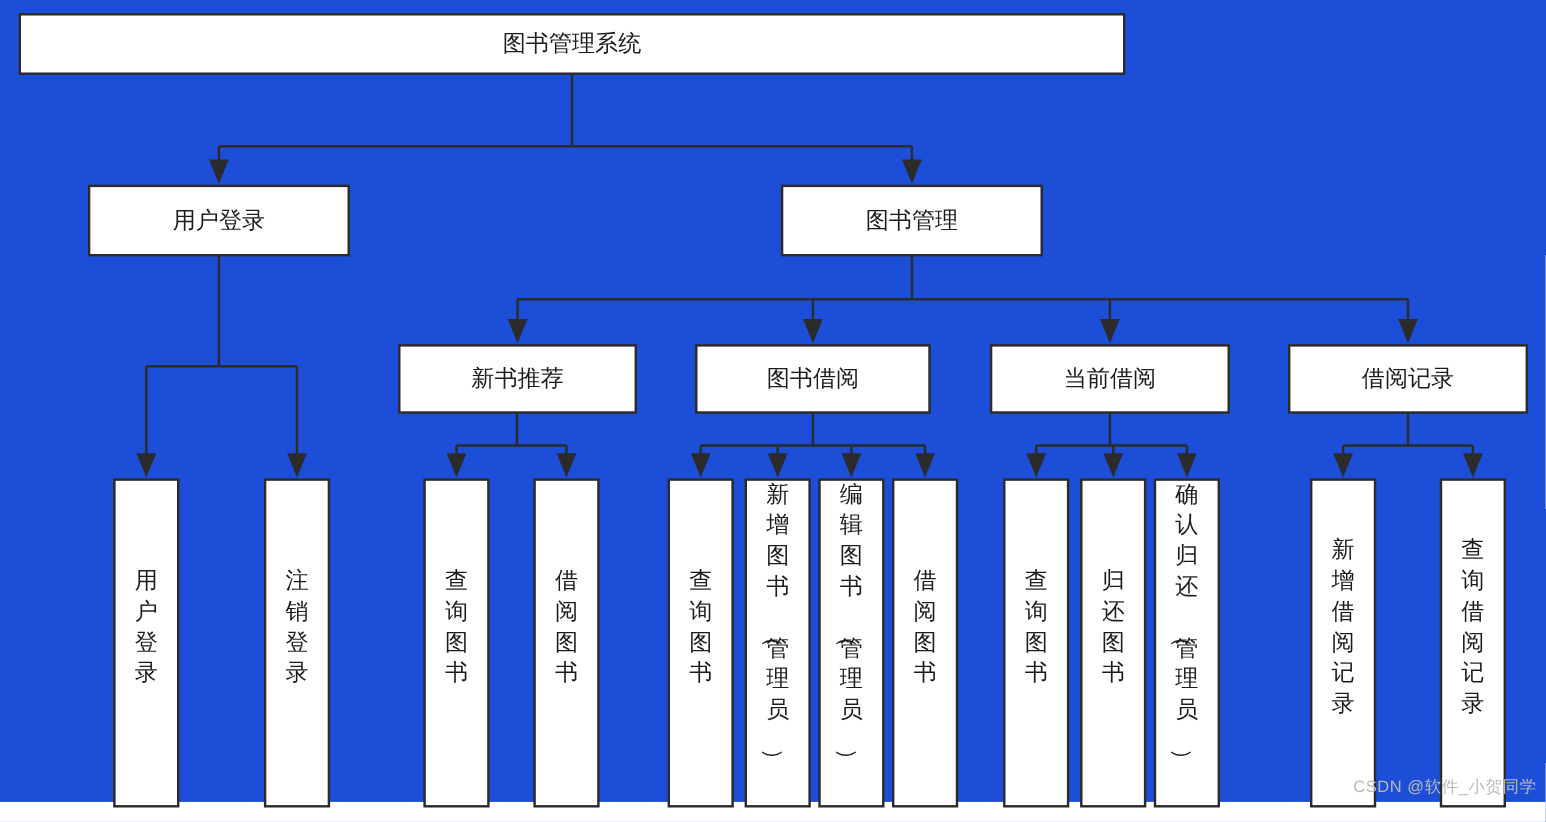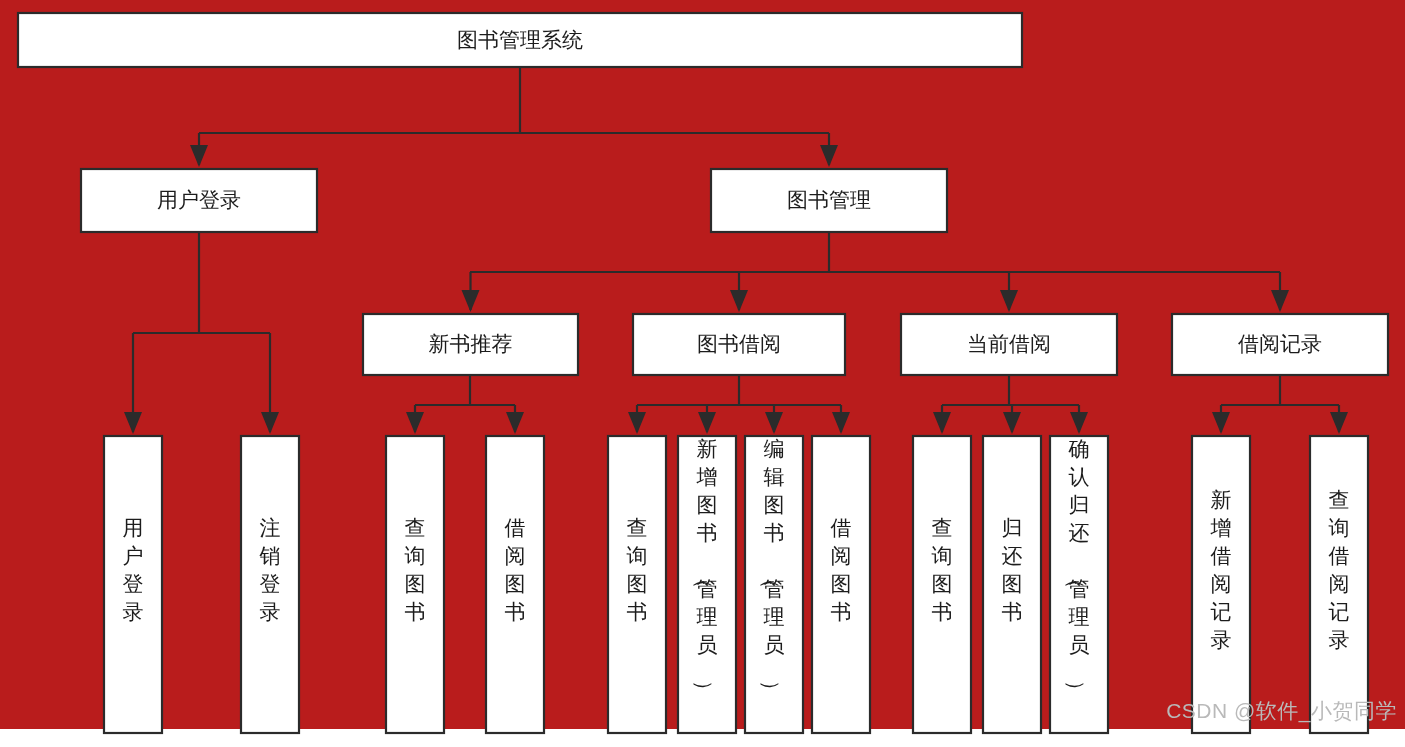--- a/index.html
+++ b/index.html
@@ -12,21 +12,21 @@
     width: 1405px;
     height: 747px;
     font-family: "Liberation Sans", "DejaVu Sans", sans-serif;
     overflow: hidden;
     position: relative;
   }
   #diagram-root {
     position: relative;
     width: 1405px;
     height: 729px;
-    background: #b91c1c;
+    background: #1d4ed8;
   }
   svg.diagram-canvas {
     position: absolute;
     left: 0;
     top: 0;
     width: 1405px;
     height: 747px;
     display: block;
   }
   .node-box {
@@ -55,21 +55,21 @@
     font-family: "Liberation Sans", "DejaVu Sans", sans-serif;
     font-size: 21px;
     fill: #1c1c1c;
     text-anchor: middle;
   }
   .watermark-text {
     position: absolute;
     right: 8px;
     bottom: 4px;
     font-family: "Liberation Sans", "DejaVu Sans", sans-serif;
-    font-size: 21px;
+    font-size: 15px;
     color: #b9b9b9;
     letter-spacing: 0.5px;
     white-space: nowrap;
     user-select: none;
   }
 </style>
 </head>
 <body>
 
 <div id="diagram-root">

